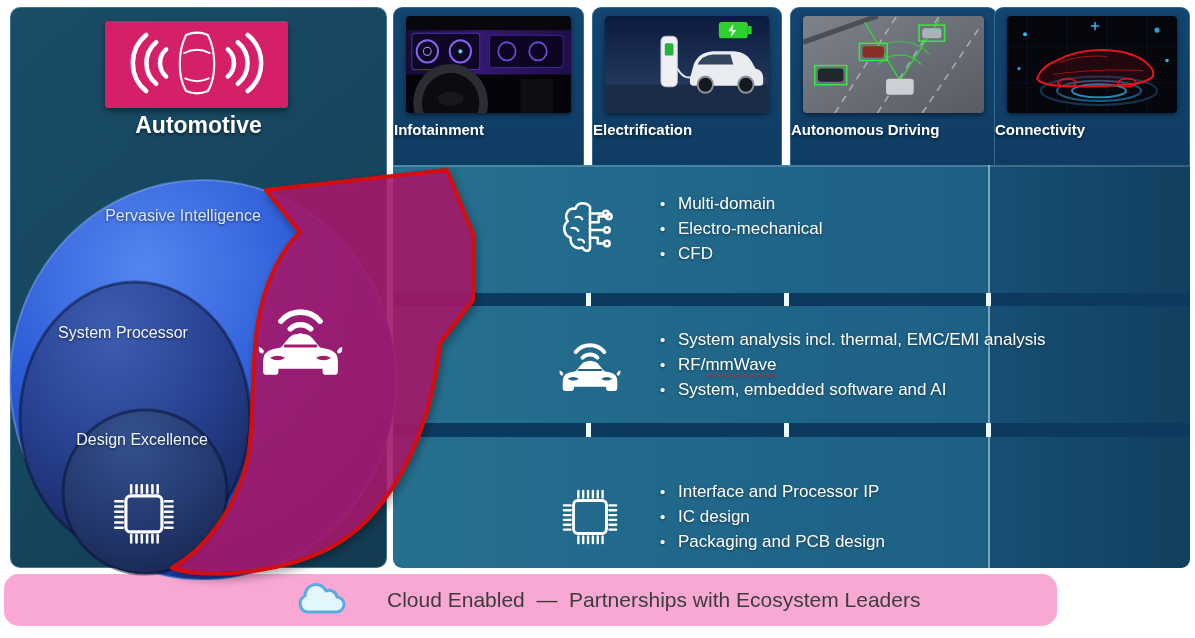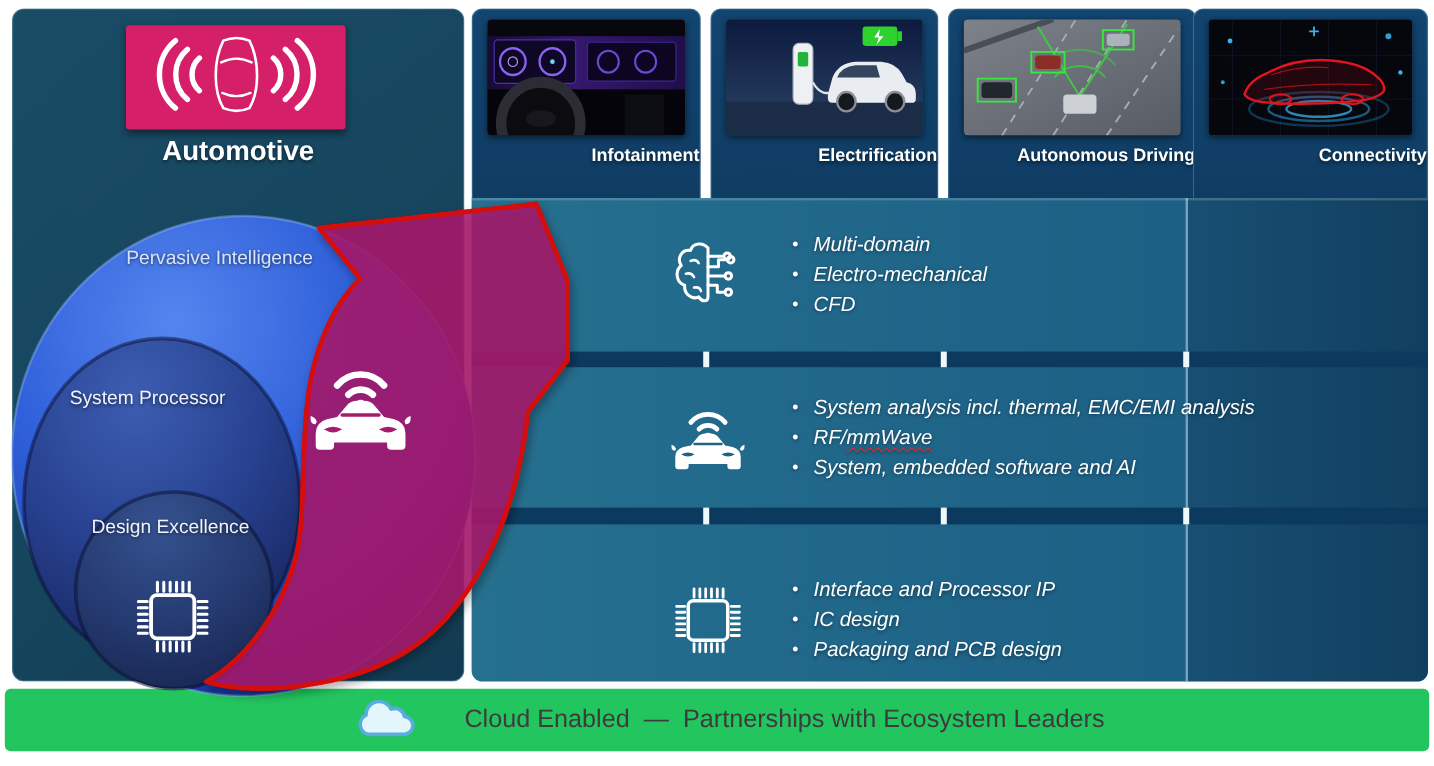--- a/index.html
+++ b/index.html
@@ -23,54 +23,54 @@
   .ring-label.system{left:43px;top:321px;width:160px;}
   .ring-label.design{left:62px;top:428px;width:160px;}
 
   
   .col{position:absolute;top:7px;height:158px;border-radius:9px 9px 0 0;
     background:linear-gradient(180deg,#124570 0%,#0f3c63 100%);
     border:1px solid rgba(150,205,225,.30);border-bottom:none;}
   .col .photo{position:absolute;left:12px;top:8px;right:12px;height:97px;border-radius:4px;overflow:hidden;
     box-shadow:0 2px 5px rgba(0,0,0,.5);}
   .col .photo svg{display:block;width:100%;height:100%;}
-  .col .label{position:absolute;left:0;top:113px;width:100%;text-align:right;color:#ffffff;
+  .col .label{position:absolute;left:0;top:113px;width:100%;text-align:left;color:#ffffff;
     font-size:15px;font-weight:bold;text-shadow:0 2px 3px rgba(0,0,0,.55);}
   .col1{left:393px;width:191px;}
   .col2{left:592px;width:190px;}
   .col3{left:790px;width:207px;}
   .col4{left:994px;width:196px;}
 
   
   .rows-area{position:absolute;left:393px;top:165px;width:797px;height:403px;
     background:linear-gradient(90deg,#26708f 0%,#20678a 40%,#1d6085 74%,#1d6085 100%);
     border-radius:0 0 9px 9px;overflow:hidden;}
   .rows-right-shade{position:absolute;left:597px;top:0;bottom:0;right:0;
     background:linear-gradient(90deg,rgba(8,35,66,.28) 0%,rgba(6,30,58,.50) 100%);}
   .rows-top-glint{position:absolute;left:0;top:0;right:0;height:2px;background:rgba(255,255,255,.18);}
   .col-line{position:absolute;left:595px;top:0;bottom:0;width:2px;background:rgba(185,222,238,.55);}
   .row{position:absolute;left:0;right:0;display:flex;align-items:center;padding-left:130px;}
   .row .icon-cell{width:134px;display:flex;align-items:center;justify-content:center;flex:none;}
   .row ul{list-style:none;margin:0;padding:0;white-space:nowrap;}
   .row li{position:relative;padding-left:21px;color:#ffffff;font-size:17px;line-height:24px;
-    margin:1px 0;text-shadow:0 1px 3px rgba(0,0,0,.45);font-style:italic;}
+    margin:1px 0;text-shadow:0 1px 3px rgba(0,0,0,.45);}
   .row li::before{content:'•';position:absolute;left:3px;top:0;color:#ffffff;font-size:15px;}
   .wavy{text-decoration:underline;text-decoration-style:wavy;text-decoration-color:#d42b2b;text-decoration-thickness:1px;text-underline-offset:3px;text-align:center;}
   .row-1{top:0;height:128px;}
   .row-2{top:141px;height:117px;}
   .row-3{top:272px;height:160px;}
   .gap-band{position:absolute;left:0;right:0;background:#0c3a5e;}
   .gap-1{top:128px;height:13px;}
   .gap-2{top:258px;height:14px;}
   .gap-band .tick{position:absolute;top:0;bottom:0;width:5px;background:#eef8fb;}
   .tick-a{left:193px;} .tick-b{left:391px;} .tick-c{left:593px;}
 
   
-  .footer-bar{position:absolute;left:4px;top:574px;width:1187px;height:52px;background:#22c55e;
-    border-radius:5px;display:flex;align-items:center;}
+  .footer-bar{position:absolute;left:4px;top:574px;width:1053px;height:52px;background:#f9a8d4;
+    border-radius:15px;display:flex;align-items:center;}
   .footer-bar .cloud{position:absolute;left:292px;top:9px;}
   .footer-text{position:absolute;left:383px;top:0;height:52px;display:flex;align-items:center;
     font-size:21px;color:#3c3c3c;white-space:pre;}
 
   
   .art{position:absolute;left:0;top:0;width:1195px;height:638px;pointer-events:none;z-index:4;}
 </style>
 </head>
 <body>
 

